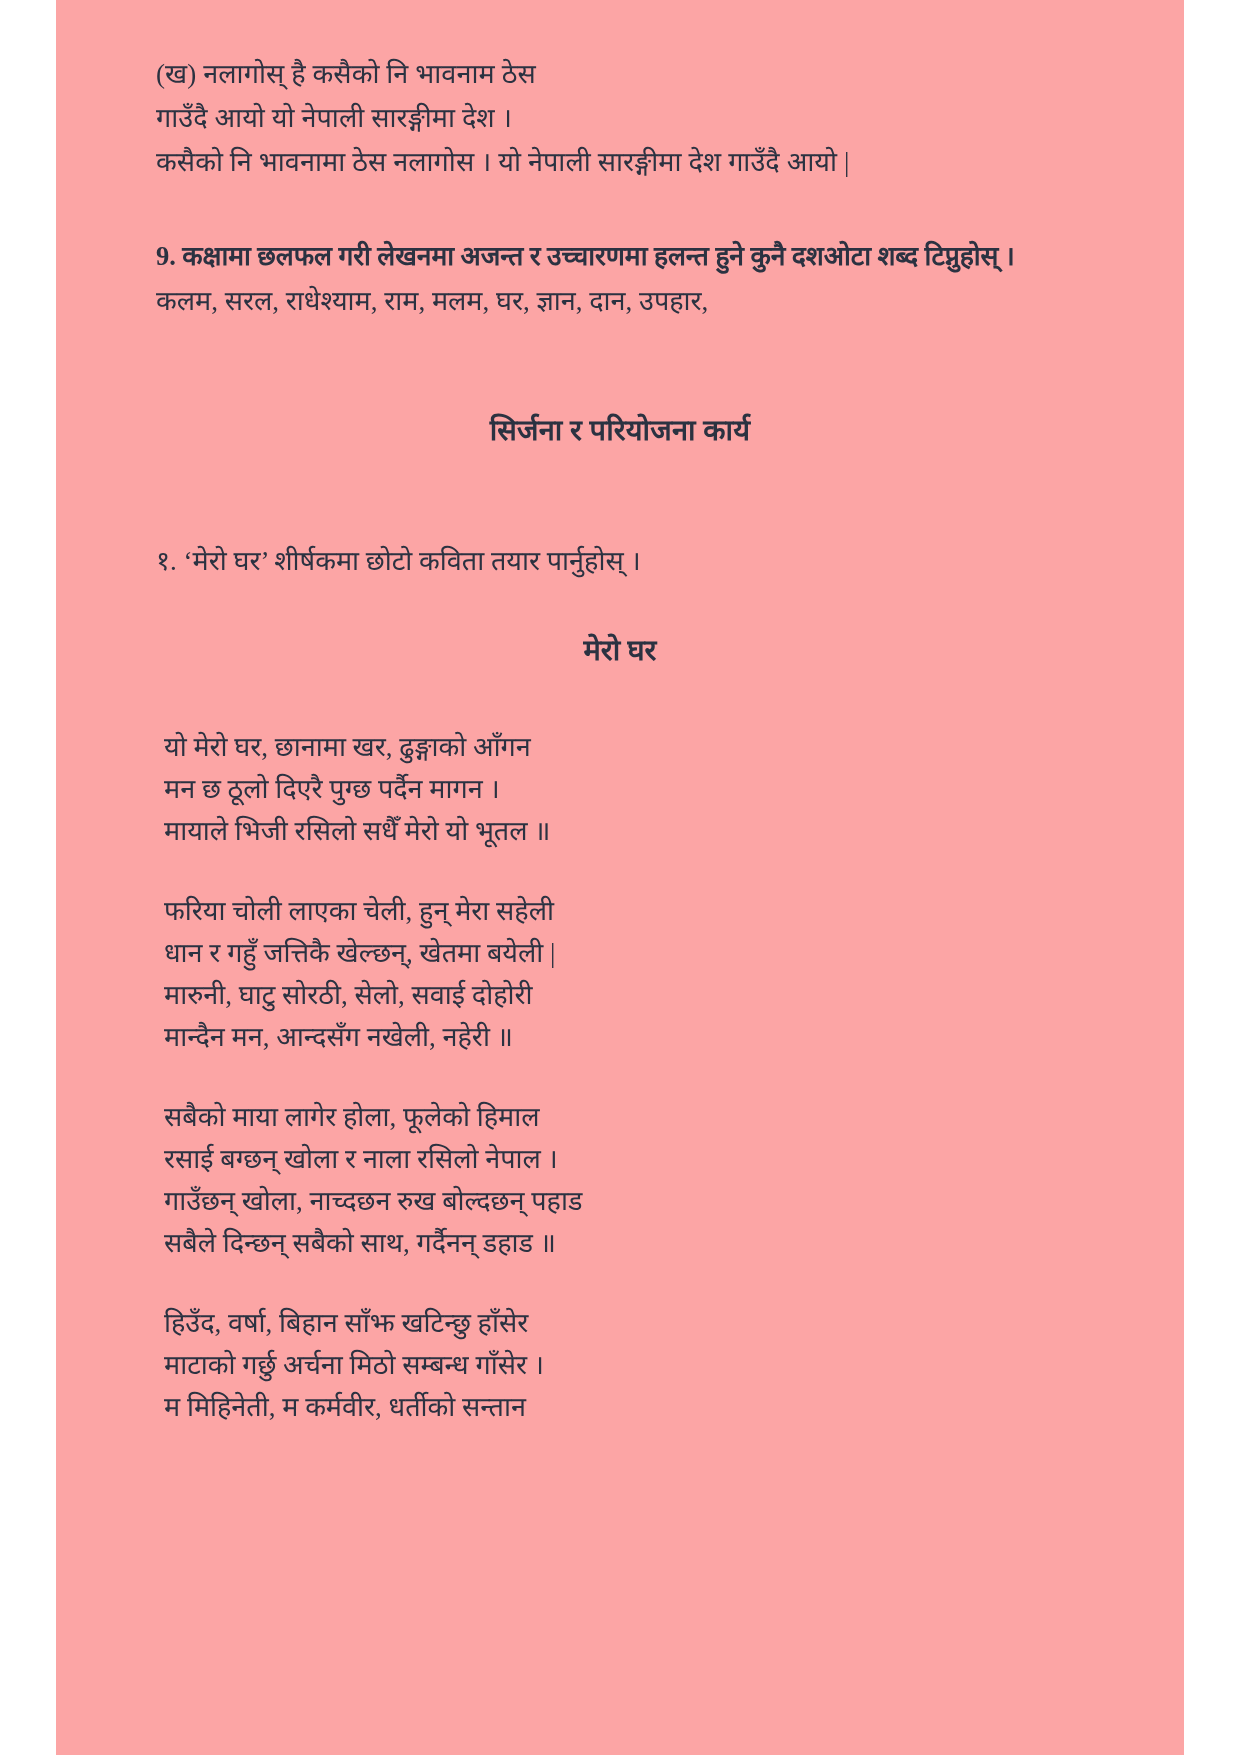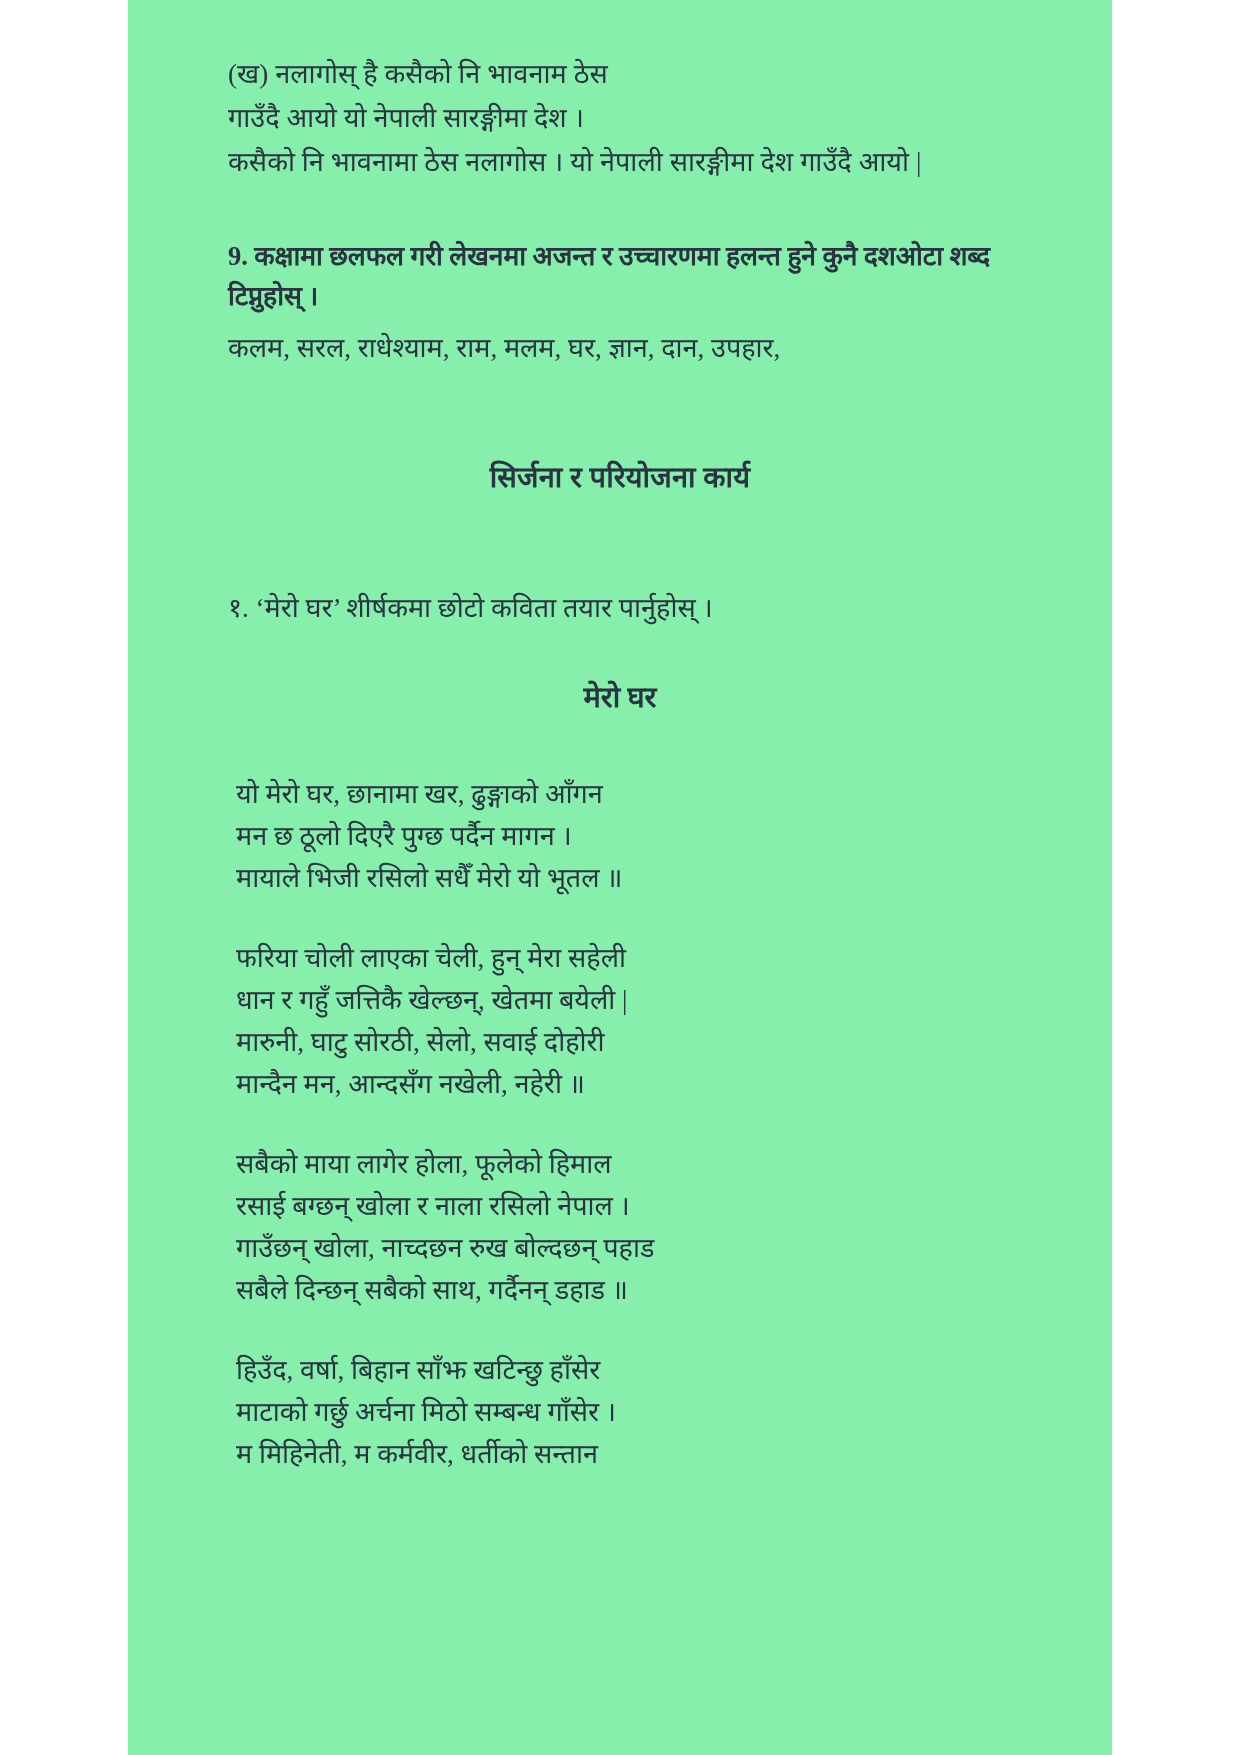--- a/index.html
+++ b/index.html
@@ -7,24 +7,24 @@
     margin: 0;
     padding: 0;
     background: #ffffff;
   }
   body {
     font-family: "Liberation Serif", "DejaVu Serif", serif;
     color: #2b3241;
   }
   .page {
     position: relative;
-    width: 984px;
+    width: 1128px;
     height: 1755px;
     margin: 0 auto;
-    background: #86efac;
+    background: #fca5a5;
     box-sizing: border-box;
     padding: 52px 100px 0 100px;
     overflow: hidden;
   }
   .doc-body {
     font-size: 27px;
     line-height: 1.0;
     color: #2b3241;
   }
 
@@ -46,21 +46,21 @@
     font-weight: bold;
     font-size: 26.5px;
     line-height: 40px;
     margin-top: 52px;
     letter-spacing: -0.1px;
   }
 
   .answer-line {
     font-size: 27px;
     line-height: 42px;
-    margin-top: 11px;
+    margin-top: 4px;
   }
 
   .section-title {
     text-align: center;
     font-weight: bold;
     font-size: 29px;
     line-height: 40px;
     margin-top: 88px;
     letter-spacing: 0.2px;
   }

